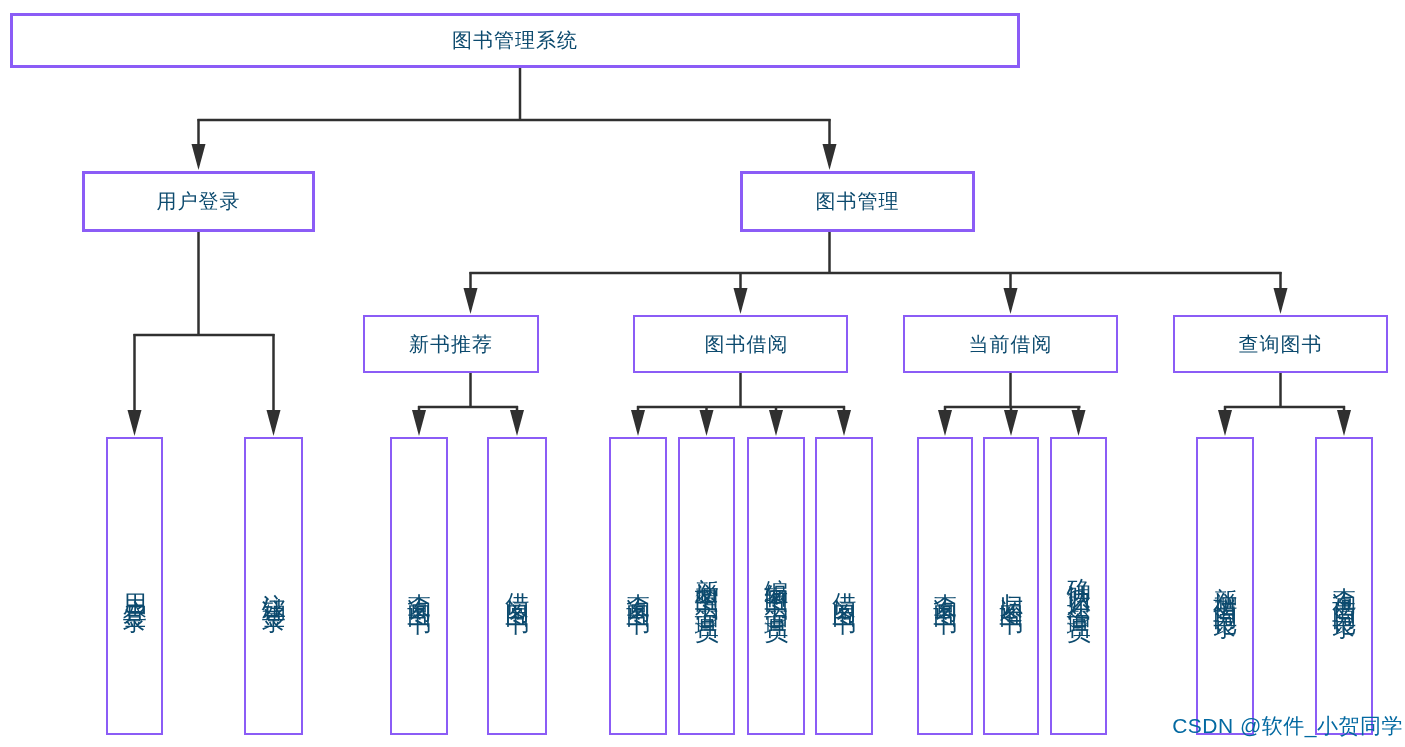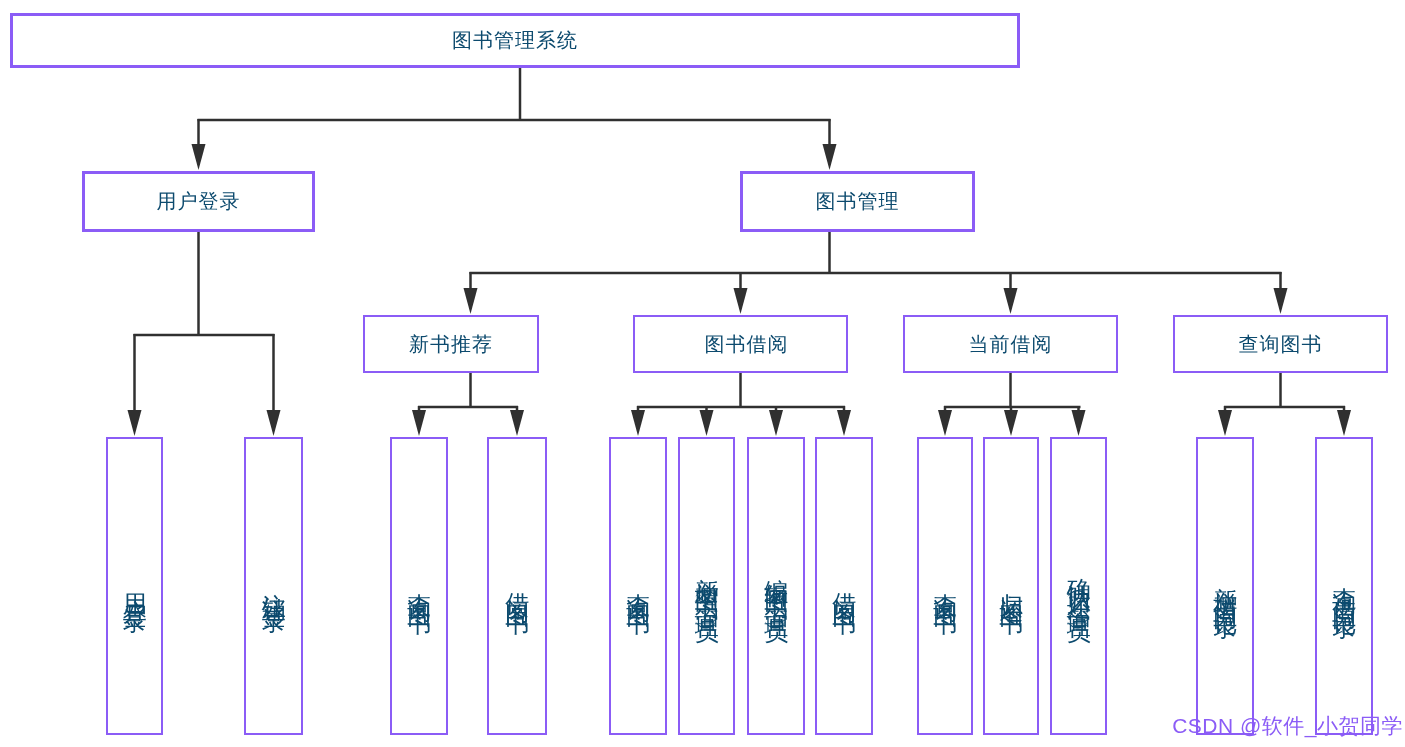--- a/index.html
+++ b/index.html
@@ -40,21 +40,21 @@
     font-size: 24px;
     letter-spacing: 6px;
     line-height: 1.1;
   }
   .watermark {
     position: absolute;
     top: 712px;
     right: 2px;
     font-size: 21px;
     letter-spacing: 0.5px;
-    color: #8b5cf6;
+    color: #0369a1;
     z-index: 5;
     white-space: nowrap;
   }
   
   #n-root   { left: 10px;   top: 13px;  width: 1010px; height: 55px; }
   #n-user   { left: 82px;   top: 171px; width: 233px;  height: 61px; }
   #n-book   { left: 712px;  top: 171px; width: 235px;  height: 61px; margin-left: 28px; }
   #n-l3-0   { left: 363px;  top: 315px; width: 176px;  height: 58px; }
   #n-l3-1   { left: 633px;  top: 315px; width: 215px;  height: 58px; padding-left: 12px; }
   #n-l3-2   { left: 903px;  top: 315px; width: 215px;  height: 58px; }

